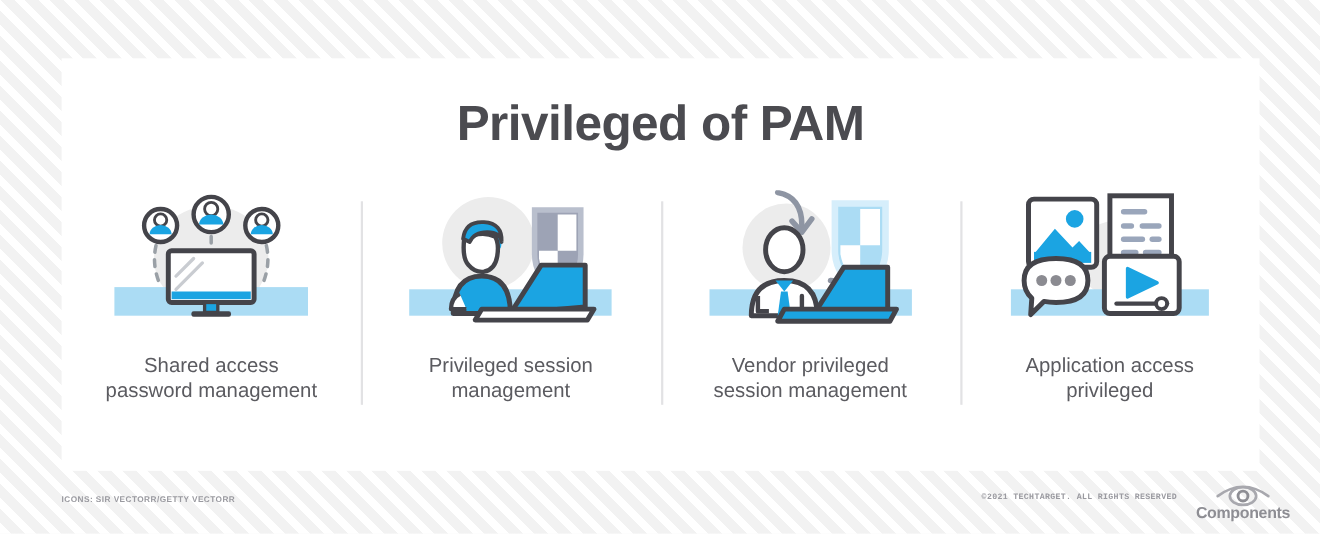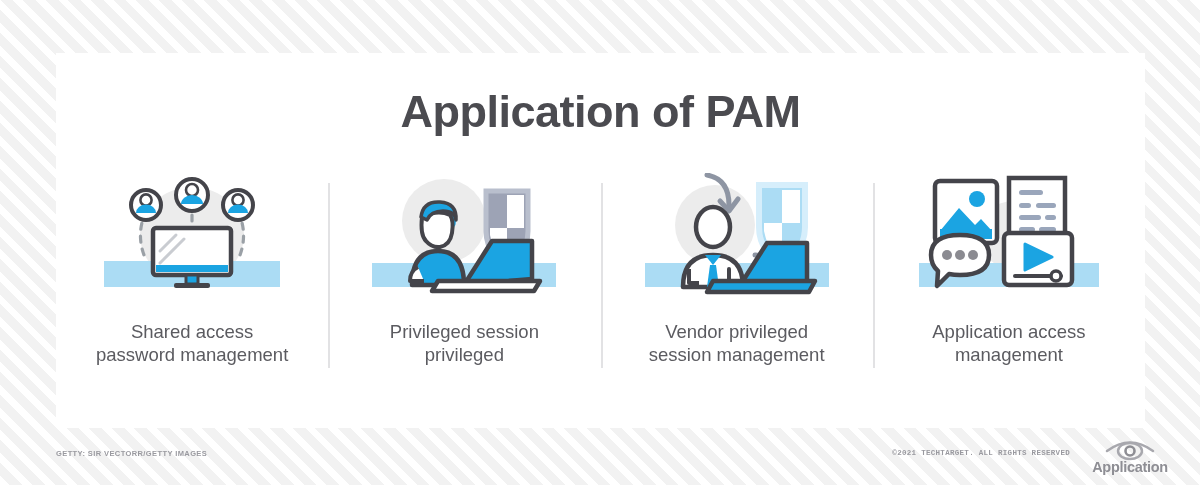--- a/index.html
+++ b/index.html
@@ -67,21 +67,21 @@
     text-align:center;font-size:14.5px;font-weight:bold;
     color:#8e8e94;letter-spacing:-0.3px;
   }
   .logo-eye{position:absolute;left:50%;top:2px;transform:translateX(-50%);}
 </style>
 </head>
 <body>
 
 <div class="card">
 
-  <div class="title">Application of PAM</div>
+  <div class="title">Privileged of PAM</div>
 
   <div class="columns">
 
     <div class="col">
       <div class="art">
         <svg viewBox="0 0 200 125" width="200" height="125">
           <ellipse cx="100" cy="62" rx="52" ry="48" fill="#ececec"></ellipse>
           <rect x="12" y="88" width="176" height="26" fill="#abdcf4"></rect>
           <g stroke="#9aa0a6" stroke-width="3.2" stroke-linecap="round" fill="none" stroke-dasharray="6 7">
             <path d="M54 38 q-10 22 -2 44"></path>
@@ -126,21 +126,21 @@
           <path d="M56 47 q0 -16 18 -16 q18 0 18 17 q0 4 -2 6 q-6 -8 -18 -7 q-10 1 -13 8 z" fill="#1ba4e2"></path>
           <path d="M58 44 q-2 18 4 24 q6 7 14 6 q10 -2 12 -14 q2 -12 -2 -18 q-12 -6 -28 2 z" fill="#ffffff" stroke="#44444a" stroke-width="4"></path>
           <path d="M57 44 q2 -16 19 -15 q17 1 16 18 q-1 -9 -13 -9 q-12 0 -16 9 z" fill="#1ba4e2" stroke="#44444a" stroke-width="3.5" stroke-linejoin="round"></path>
           <path d="M48 112 q0 -34 26 -34 q26 0 26 34 z" fill="#1ba4e2" stroke="#44444a" stroke-width="4.5" stroke-linejoin="round"></path>
           <path d="M54 94 q-8 4 -8 14 l14 0" fill="#ffffff" stroke="#44444a" stroke-width="4" stroke-linejoin="round"></path>
           <path d="M100 112 L128 68 L168 68 L168 106 Z" fill="#1ba4e2" stroke="#44444a" stroke-width="4.5" stroke-linejoin="round"></path>
           <path d="M74 108 L176 108 L170 118 L68 118 Z" fill="#ffffff" stroke="#44444a" stroke-width="4.5" stroke-linejoin="round"></path>
         </svg>
       </div>
       <div class="caption">Privileged session
-privileged</div>
+management</div>
     </div>
 
     <div class="col">
       <div class="art">
         <svg viewBox="0 0 200 125" width="200" height="125">
           <circle cx="78" cy="52" r="40" fill="#ececec"></circle>
           <rect x="8" y="90" width="184" height="24" fill="#abdcf4"></rect>
           <path d="M70 2 q22 4 22 30" fill="none" stroke="#8e95a3" stroke-width="5" stroke-linecap="round"></path>
           <path d="M83 28 L92 38 L101 26" fill="none" stroke="#8e95a3" stroke-width="5" stroke-linecap="round" stroke-linejoin="round"></path>
           <path d="M118 82 q26 2 38 -16" fill="none" stroke="#8e95a3" stroke-width="5" stroke-linecap="round"></path>
@@ -196,32 +196,32 @@
           </g>
           <g>
             <rect x="95" y="60" width="68" height="52" rx="5" fill="#ffffff" stroke="#44444a" stroke-width="4.5"></rect>
             <path d="M116 71 L143 84 L116 97 Z" fill="#1ba4e2" stroke="#1ba4e2" stroke-width="3" stroke-linejoin="round"></path>
             <rect x="104" y="101" width="50" height="4" rx="2" fill="#44444a"></rect>
             <circle cx="147" cy="103" r="5" fill="#ffffff" stroke="#44444a" stroke-width="3.5"></circle>
           </g>
         </svg>
       </div>
       <div class="caption">Application access
-management</div>
+privileged</div>
     </div>
 
   </div>
 </div>
 
 <div class="footer">
-  <div class="credit">GETTY: SIR VECTORR/GETTY IMAGES</div>
+  <div class="credit">ICONS: SIR VECTORR/GETTY VECTORR</div>
   <div class="copyright">©2021 TECHTARGET. ALL RIGHTS RESERVED</div>
   <div class="logo">
     <span class="logo-eye">
       <svg width="52" height="24" viewBox="0 0 52 24">
         <path d="M3 14 Q26 -3 49 14" fill="none" stroke="#a8a8ae" stroke-width="2.4" stroke-linecap="round"></path>
         <ellipse cx="26" cy="14" rx="12" ry="8" fill="none" stroke="#a8a8ae" stroke-width="2.4"></ellipse>
         <circle cx="26" cy="14" r="4.5" fill="none" stroke="#8e8e94" stroke-width="2.6"></circle>
       </svg>
     </span>
-    <div class="logo-word">Application</div>
+    <div class="logo-word">Components</div>
   </div>
 </div>
 
 </body></html>

